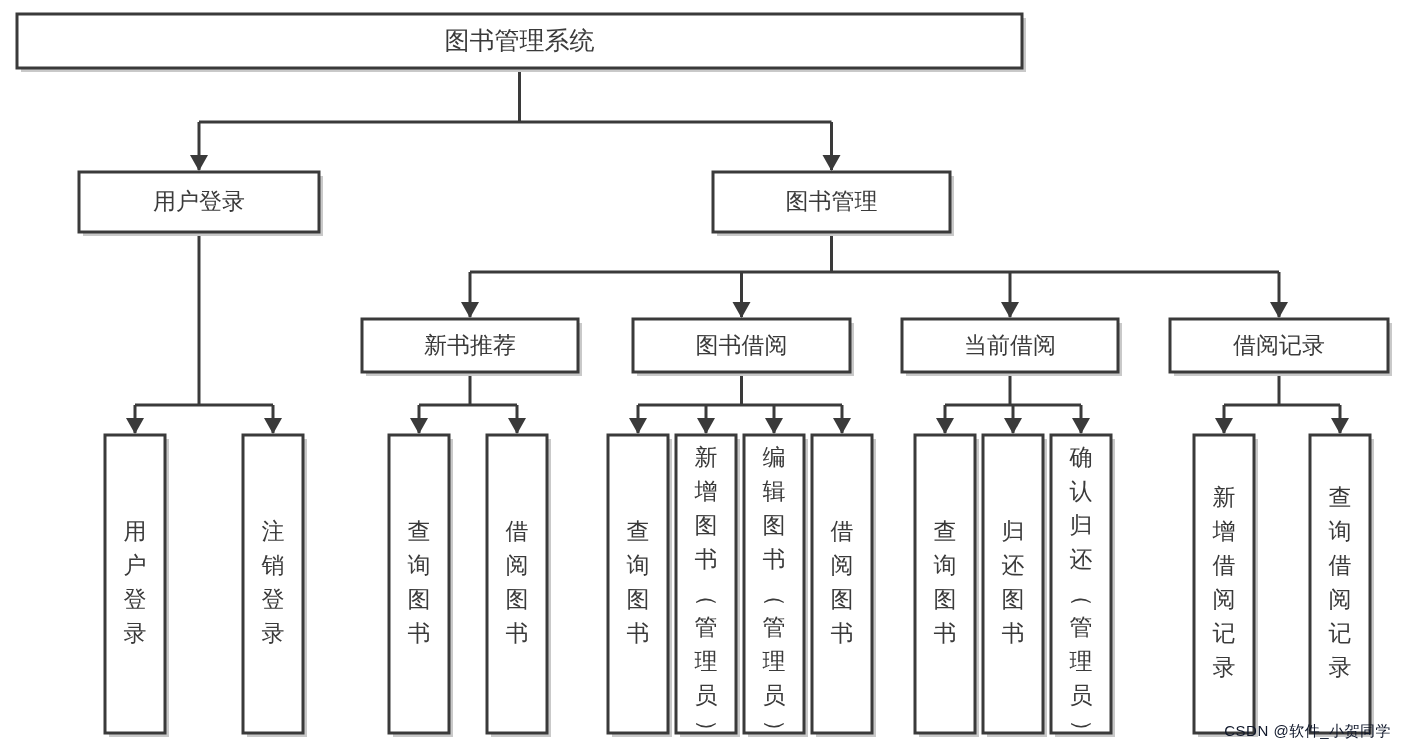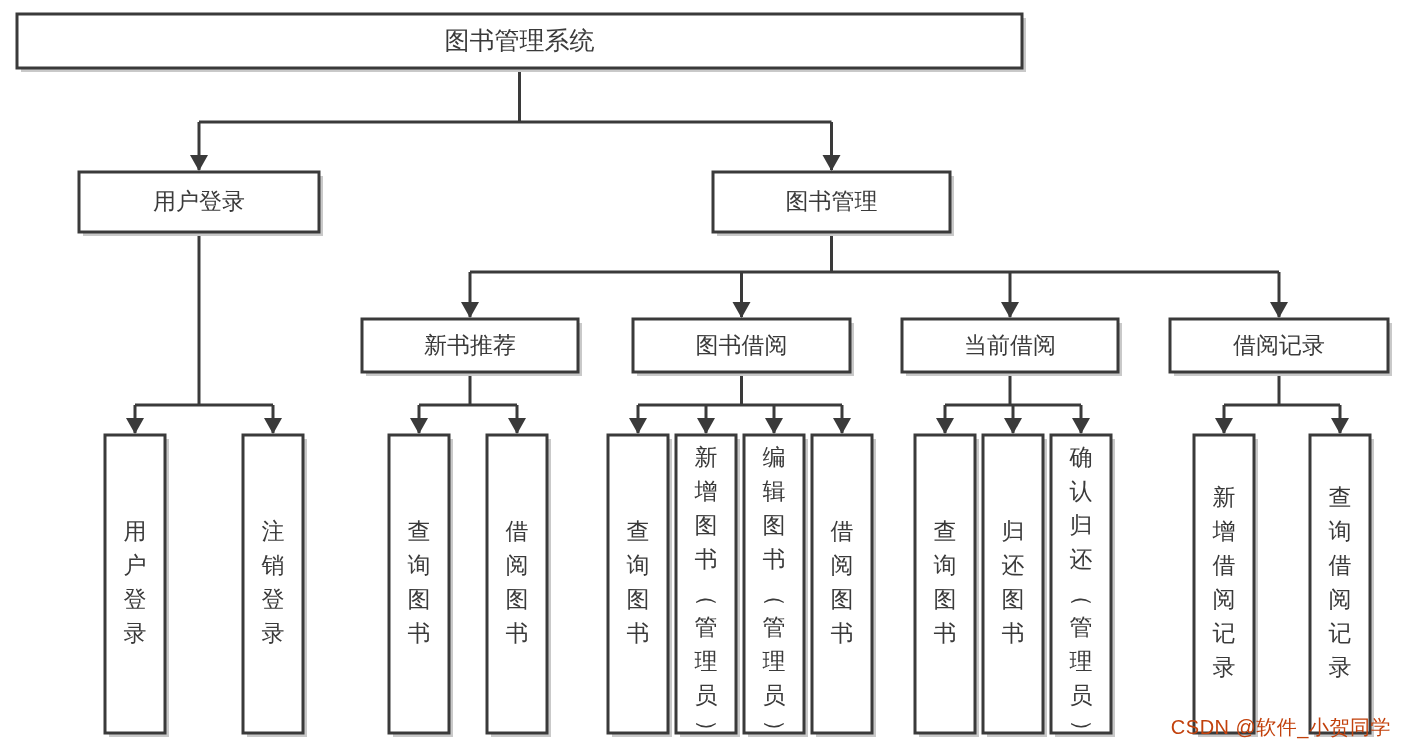--- a/index.html
+++ b/index.html
@@ -22,22 +22,22 @@
     dominant-baseline:middle;
   }
   .label-h{font-size:23px;}
   .label-h-root{font-size:25px;}
   .label-v{font-size:23px;}
 
   .watermark{
     position:absolute;
     right:14px;bottom:6px;
     font-family:"Liberation Sans","DejaVu Sans",sans-serif;
-    font-size:20px;
-    color:#c2410c;
+    font-size:15px;
+    color:#0f172a;
     white-space:nowrap;
     letter-spacing:0.5px;
     user-select:none;
   }
 </style>
 </head>
 <body>
 
 <div id="diagram-root">
   <svg id="tree" viewBox="0 0 1405 747">

